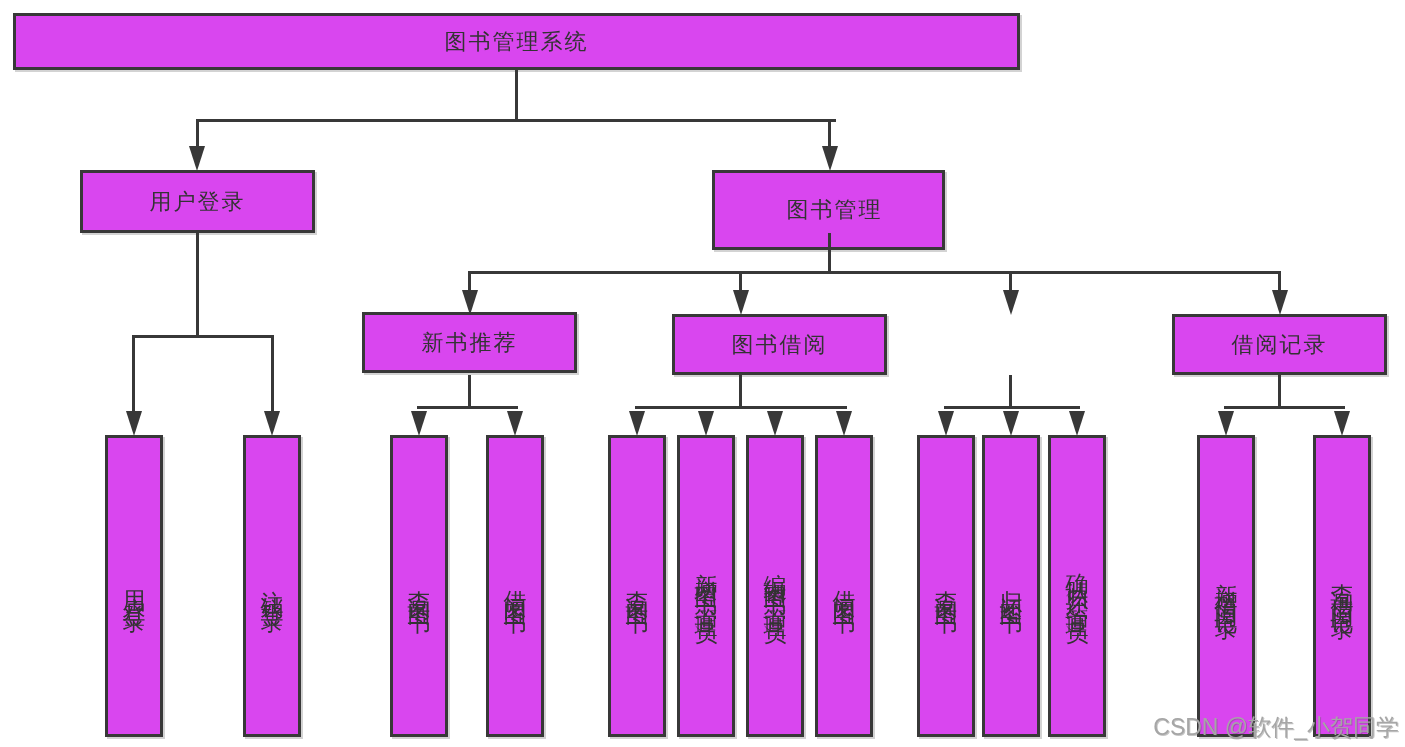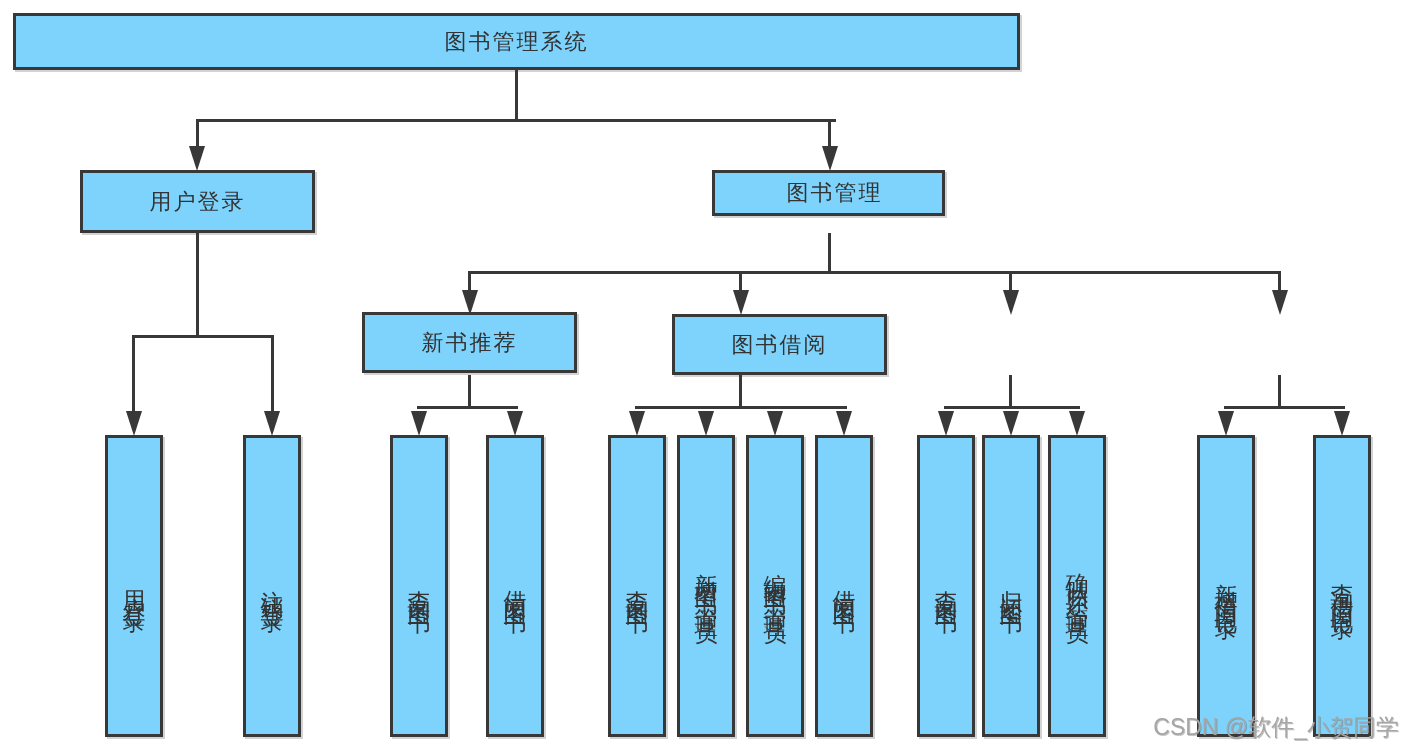--- a/index.html
+++ b/index.html
@@ -10,21 +10,21 @@
     background: #ffffff;
     font-family: "Liberation Sans", "DejaVu Sans", sans-serif;
     color: #333333;
     overflow: hidden;
   }
   
   .node {
     position: absolute;
     box-sizing: border-box;
     border: 3px solid #383838;
-    background: #7dd3fc;
+    background: #d946ef;
     box-shadow: 2px 2px 0 rgba(130,130,130,0.35);
     display: flex;
     align-items: center;
     justify-content: center;
   }
   .node .hlabel {
     font-size: 22px;
     letter-spacing: 2px;
     white-space: nowrap;
   }
@@ -32,21 +32,21 @@
     writing-mode: vertical-rl;
     text-orientation: mixed;
     font-size: 23px;
     letter-spacing: 7px;
     line-height: 1;
     white-space: nowrap;
   }
   
   .b-root { left: 13px;  top: 13px;  width: 1007px; height: 57px; }
   .b-ul   { left: 80px;  top: 170px; width: 235px;  height: 63px; }
-  .b-bm   { left: 712px; top: 170px; width: 233px;  height: 46px; padding-left: 12px; }
+  .b-bm   { left: 712px; top: 170px; width: 233px;  height: 80px; padding-left: 12px; }
   .b-s0   { left: 362px; top: 312px; width: 215px;  height: 61px; }
   .b-s1   { left: 633px; top: 314px; width: 215px;  height: 61px; margin-left: 39px; }
   .b-s2   { left: 903px; top: 314px; width: 215px;  height: 61px; }
   .b-s3   { left: 1172px;top: 314px; width: 215px;  height: 61px; }
   .leaf   { top: 435px; width: 58px; height: 302px; }
   .b-l0  { left: 105px; }  .b-l1  { left: 243px; }
   .b-l2  { left: 390px; }  .b-l3  { left: 486px; }
   .b-l4  { left: 608px; }  .b-l5  { left: 677px; }
   .b-l6  { left: 746px; }  .b-l7  { left: 815px; }
   .b-l8  { left: 917px; }  .b-l9  { left: 982px; }
@@ -90,20 +90,23 @@
   </div>
   <div class="node b-bm">
     <span class="hlabel">图书管理</span>
   </div>
 
   <div class="node b-s0">
     <span class="hlabel">新书推荐</span>
   </div>
   <div class="node b-s1">
     <span class="hlabel">图书借阅</span>
+  </div>
+  <div class="node b-s3">
+    <span class="hlabel">借阅记录</span>
   </div>
 
   <div class="node leaf b-l0">
     <span class="vlabel">用户登录</span>
   </div>
   <div class="node leaf b-l1">
     <span class="vlabel">注销登录</span>
   </div>
   <div class="node leaf b-l2">
     <span class="vlabel">查询图书</span>

